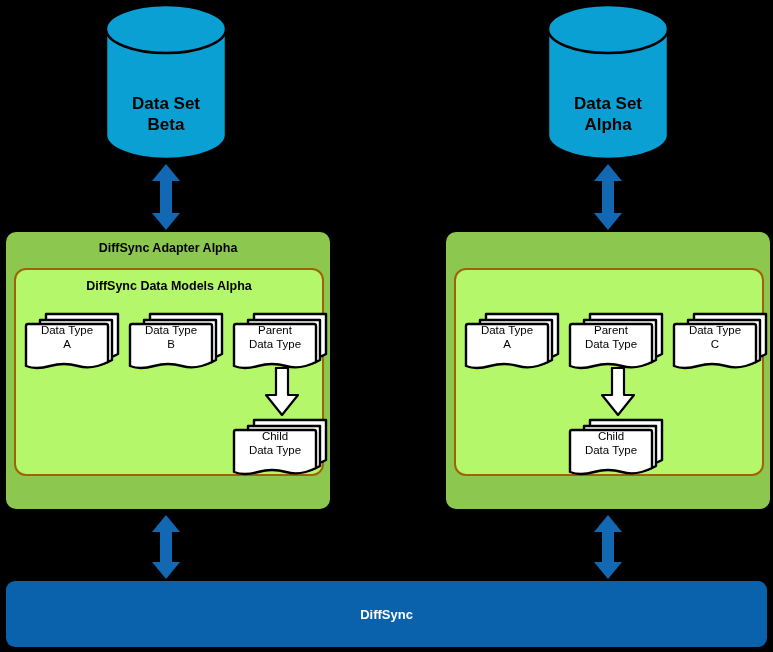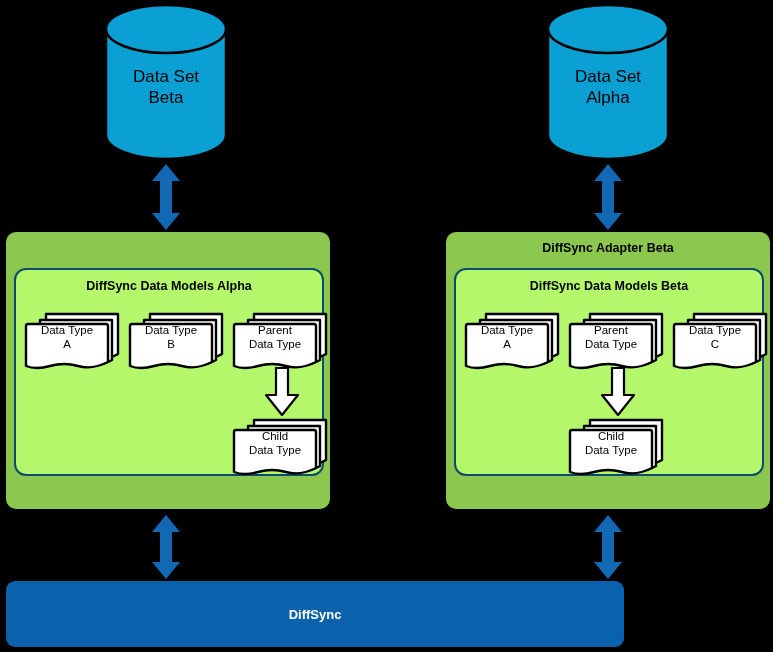--- a/index.html
+++ b/index.html
@@ -20,24 +20,25 @@
   .cylinder {
     position: absolute;
   }
   .cylinder svg { display: block; }
   .cyl-label {
     position: absolute;
     left: 0;
     width: 100%;
     text-align: center;
     font-size: 17px;
-    font-weight: normal;
+    font-weight: bold;
     color: #000000;
     line-height: 1.22;
     pointer-events: none;
+    margin-top: 27px;
   }
 
   
   .dblarrow { position: absolute; }
   .dblarrow svg { display: block; }
 
   
   .adapter {
     position: absolute;
     background: #8CC74F;
@@ -53,21 +54,21 @@
     text-align: center;
     font-size: 12.5px;
     font-weight: bold;
     color: #000000;
   }
 
   
   .models {
     position: absolute;
     background: #B4F76A;
-    border: 2px solid #0c4a6e;
+    border: 2px solid #a16207;
     border-radius: 12px;
     box-sizing: border-box;
   }
   .models-title {
     position: absolute;
     left: 0;
     top: 9px;
     width: 100%;
     text-align: center;
     font-size: 12.5px;
@@ -147,20 +148,21 @@
     </svg>
   </div>
 
   <div class="dblarrow" style="left:591px; top:163px; width:34px; height:68px;">
     <svg width="34" height="68" viewBox="0 0 34 68">
       <path d="M17,1 L31,18 L23,18 L23,50 L31,50 L17,67 L3,50 L11,50 L11,18 L3,18 Z" fill="#1268B3"></path>
     </svg>
   </div>
 
   <div class="adapter" style="left:4px; top:230px; width:328px; height:281px;">
+    <div class="adapter-title">DiffSync Adapter Alpha</div>
 
     <div class="models" style="left:8px; top:36px; width:310px; height:208px;">
       <div class="models-title">DiffSync Data Models Alpha</div>
 
       <div class="docstack" style="left:6px; top:40px;">
         <svg width="100" height="62" viewBox="0 0 100 62">
           <path d="M24,4 L96,4 L96,44 Q82,52 68,48 Q54,44 40,48 L24,50 Z" fill="#FFFFFF" stroke="#000000" stroke-width="2.4" stroke-linejoin="round"></path>
           <path d="M18,10 L90,10 L90,50 Q76,58 62,54 Q48,50 34,54 L18,56 Z" fill="#FFFFFF" stroke="#000000" stroke-width="2.4" stroke-linejoin="round"></path>
           <path d="M4,16 Q4,14 6,14 L84,14 Q86,14 86,16 L86,52 Q70,60 56,56 Q42,52 28,56 Q14,60 4,56 Z" fill="#FFFFFF" stroke="#000000" stroke-width="2.4" stroke-linejoin="round"></path>
         </svg>
@@ -209,24 +211,22 @@
         <div class="doc-label" style="left:2px;">
           <span>Child</span><br>
           <span>Data Type</span>
         </div>
       </div>
 
     </div>
   </div>
 
   <div class="adapter" style="left:444px; top:230px; width:328px; height:281px;">
-    <div class="adapter-title">DiffSync Adapter Beta</div>
 
     <div class="models" style="left:8px; top:36px; width:310px; height:208px;">
-      <div class="models-title">DiffSync Data Models Beta</div>
 
       <div class="docstack" style="left:6px; top:40px;">
         <svg width="100" height="62" viewBox="0 0 100 62">
           <path d="M24,4 L96,4 L96,44 Q82,52 68,48 Q54,44 40,48 L24,50 Z" fill="#FFFFFF" stroke="#000000" stroke-width="2.4" stroke-linejoin="round"></path>
           <path d="M18,10 L90,10 L90,50 Q76,58 62,54 Q48,50 34,54 L18,56 Z" fill="#FFFFFF" stroke="#000000" stroke-width="2.4" stroke-linejoin="round"></path>
           <path d="M4,16 Q4,14 6,14 L84,14 Q86,14 86,16 L86,52 Q70,60 56,56 Q42,52 28,56 Q14,60 4,56 Z" fill="#FFFFFF" stroke="#000000" stroke-width="2.4" stroke-linejoin="round"></path>
         </svg>
         <div class="doc-label" style="left:2px;">
           <span>Data Type</span><br>
           <span>A</span>
@@ -283,17 +283,17 @@
       <path d="M17,1 L31,18 L23,18 L23,48 L31,48 L17,65 L3,48 L11,48 L11,18 L3,18 Z" fill="#1268B3"></path>
     </svg>
   </div>
 
   <div class="dblarrow" style="left:591px; top:514px; width:34px; height:66px;">
     <svg width="34" height="66" viewBox="0 0 34 66">
       <path d="M17,1 L31,18 L23,18 L23,48 L31,48 L17,65 L3,48 L11,48 L11,18 L3,18 Z" fill="#1268B3"></path>
     </svg>
   </div>
 
-  <div class="diffsync-bar" style="left:6px; top:581px; width:618px; height:66px;">
+  <div class="diffsync-bar" style="left:6px; top:581px; width:761px; height:66px;">
     <span class="diffsync-label">DiffSync</span>
   </div>
 
 </div>
 
 </body></html>

